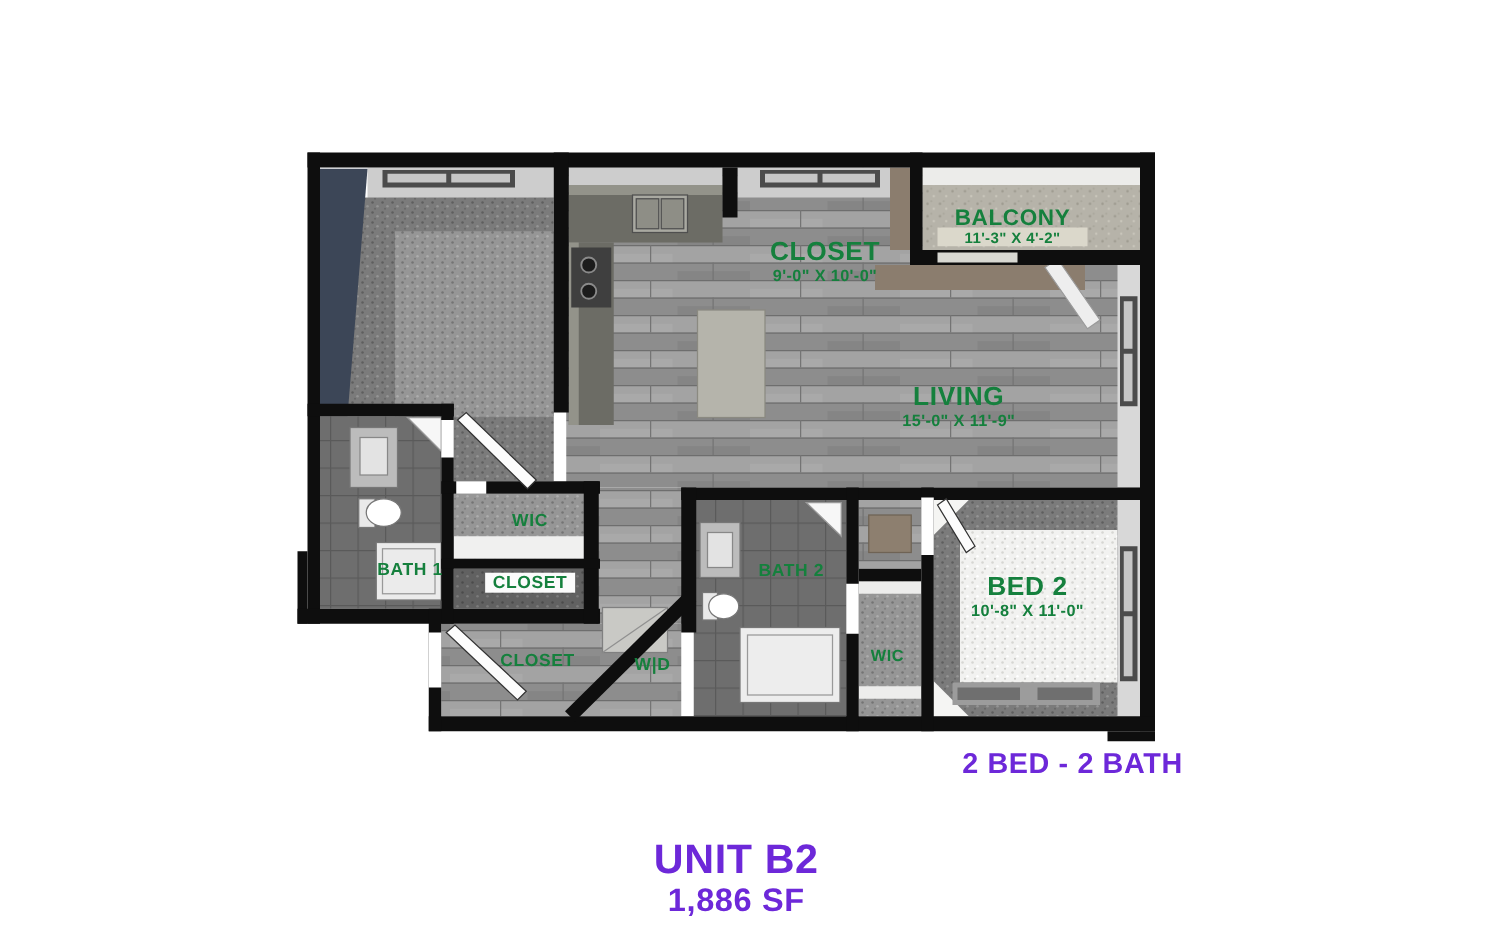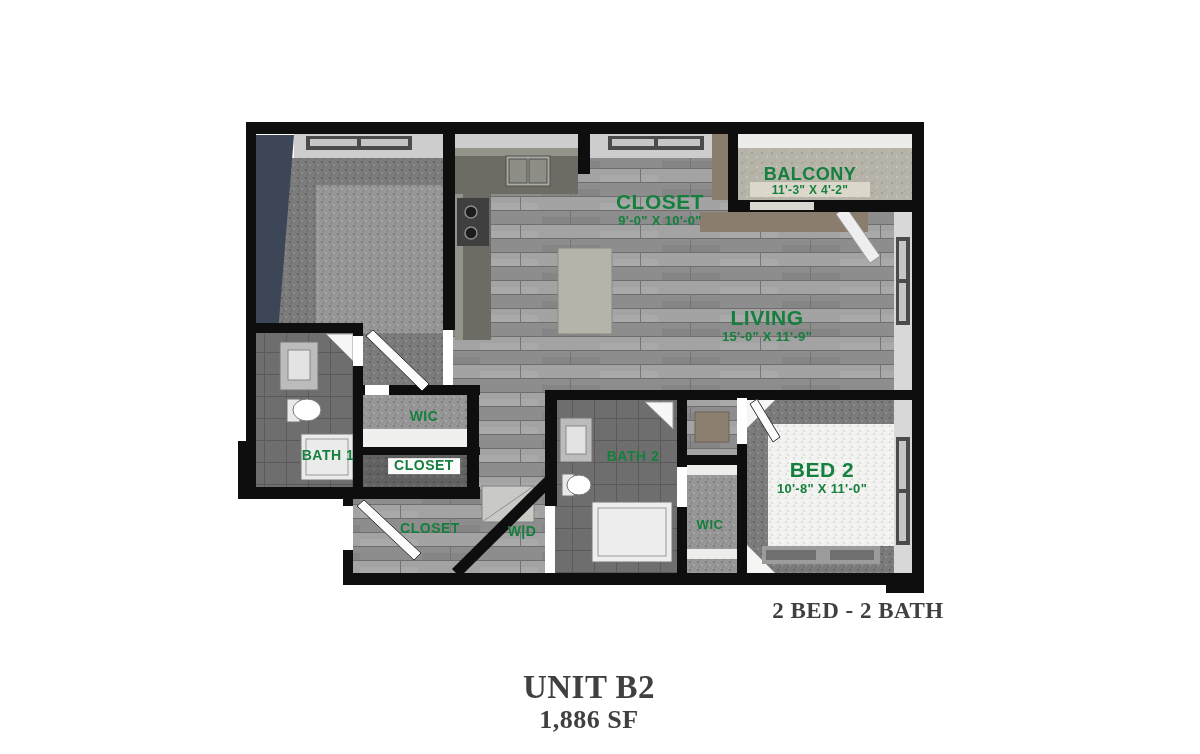--- a/index.html
+++ b/index.html
@@ -10,22 +10,22 @@
               color:#15803d;font-weight:700;line-height:1.12;white-space:nowrap;}
   .room-label .rn{letter-spacing:0.5px;}
   .room-label .rd{letter-spacing:0.3px;}
   .size-lg .rn{font-size:21px;}
   .size-lg .rd{font-size:13px;}
   .size-md .rn{font-size:18px;}
   .size-md .rd{font-size:12px;}
   .size-sm .rn{font-size:14px;}
   .size-xs .rn{font-size:13px;}
   .chip .rn{background:#fbfbfb;padding:0 6px;}
-  .cap{position:absolute;transform:translate(-50%,-50%);font-weight:700;color:#404040;
-       white-space:nowrap;letter-spacing:0.5px;font-family:Liberation Serif, serif;}
+  .cap{position:absolute;transform:translate(-50%,-50%);font-weight:700;color:#6d28d9;
+       white-space:nowrap;letter-spacing:0.5px;}
   .cap-layout{font-size:23px;}
   .cap-unit{font-size:33px;}
   .cap-area{font-size:26px;}
 </style>
 </head>
 <body>
 
 <div class="canvas">
 
   <svg class="plan-svg" width="1200" height="754" viewBox="0 0 1200 754">

